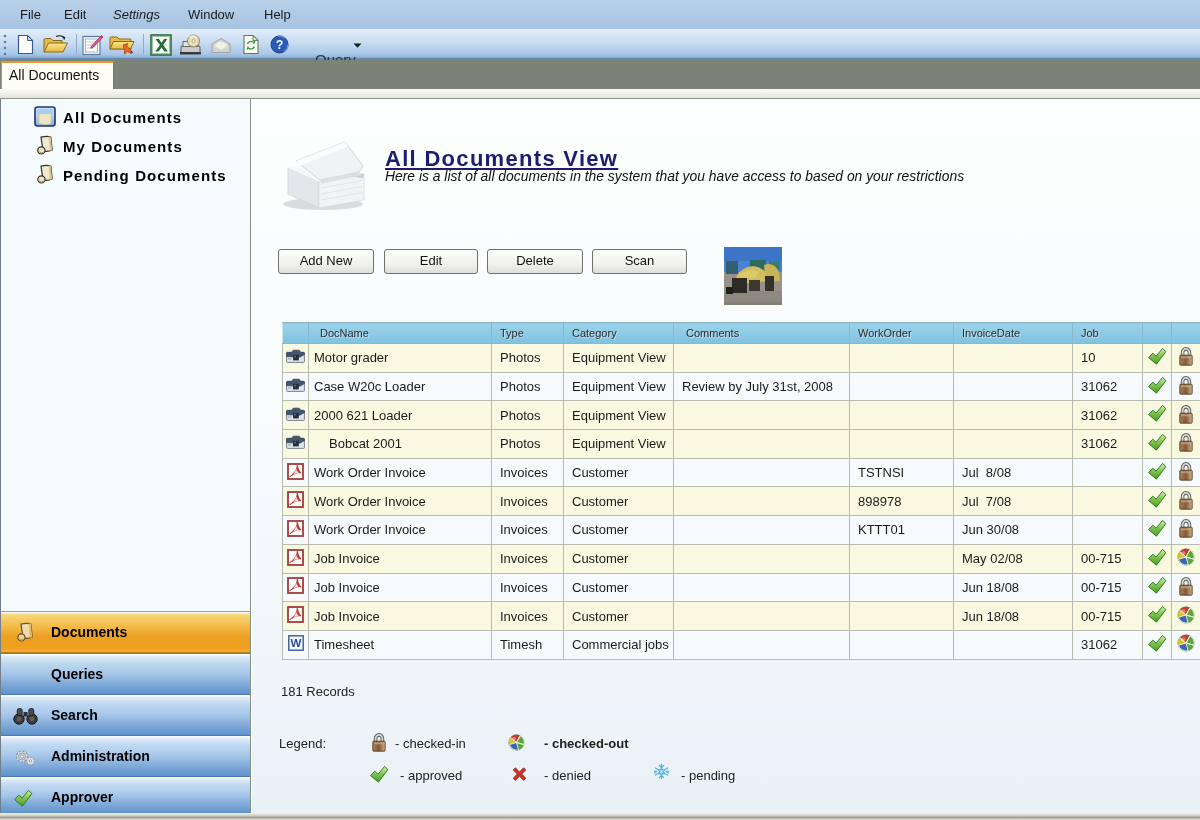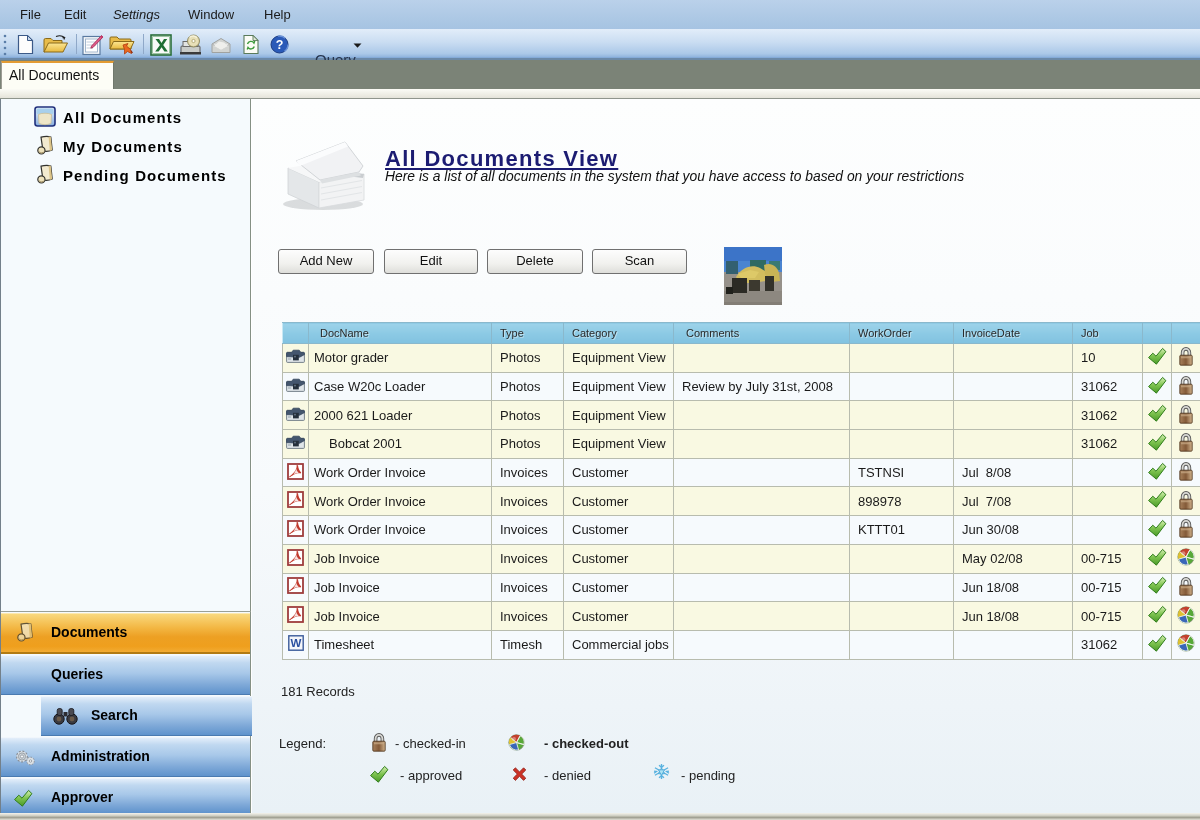--- a/index.html
+++ b/index.html
@@ -268,21 +268,21 @@
 
     <div id="navdocs" class="navbtn" style="top:514px;">
         <svg style="position:absolute;left:14px;top:8px;" width="21" height="20" viewBox="0 0 21 20" opacity="0.75">
           <use href="#scroll"></use>
         </svg>
         <span class="nlbl">Documents</span>
       </div>
     <div class="navbtn navblue" style="top:556px;">
         <span class="nlbl">Queries</span>
       </div>
-    <div class="navbtn navblue" style="top:597px;margin-left:40px;">
+    <div class="navbtn navblue" style="top:597px;">
         <svg style="position:absolute;left:12px;top:10px;" width="25" height="18" viewBox="0 0 25 18">
           <use href="#binoc"></use>
         </svg>
         <span class="nlbl">Search</span>
       </div>
     <div class="navbtn navblue" style="top:638px;">
         <svg style="position:absolute;left:13px;top:11px;" width="22" height="17" viewBox="0 0 22 17">
           <use href="#gears"></use>
         </svg>
         <span class="nlbl">Administration</span>

